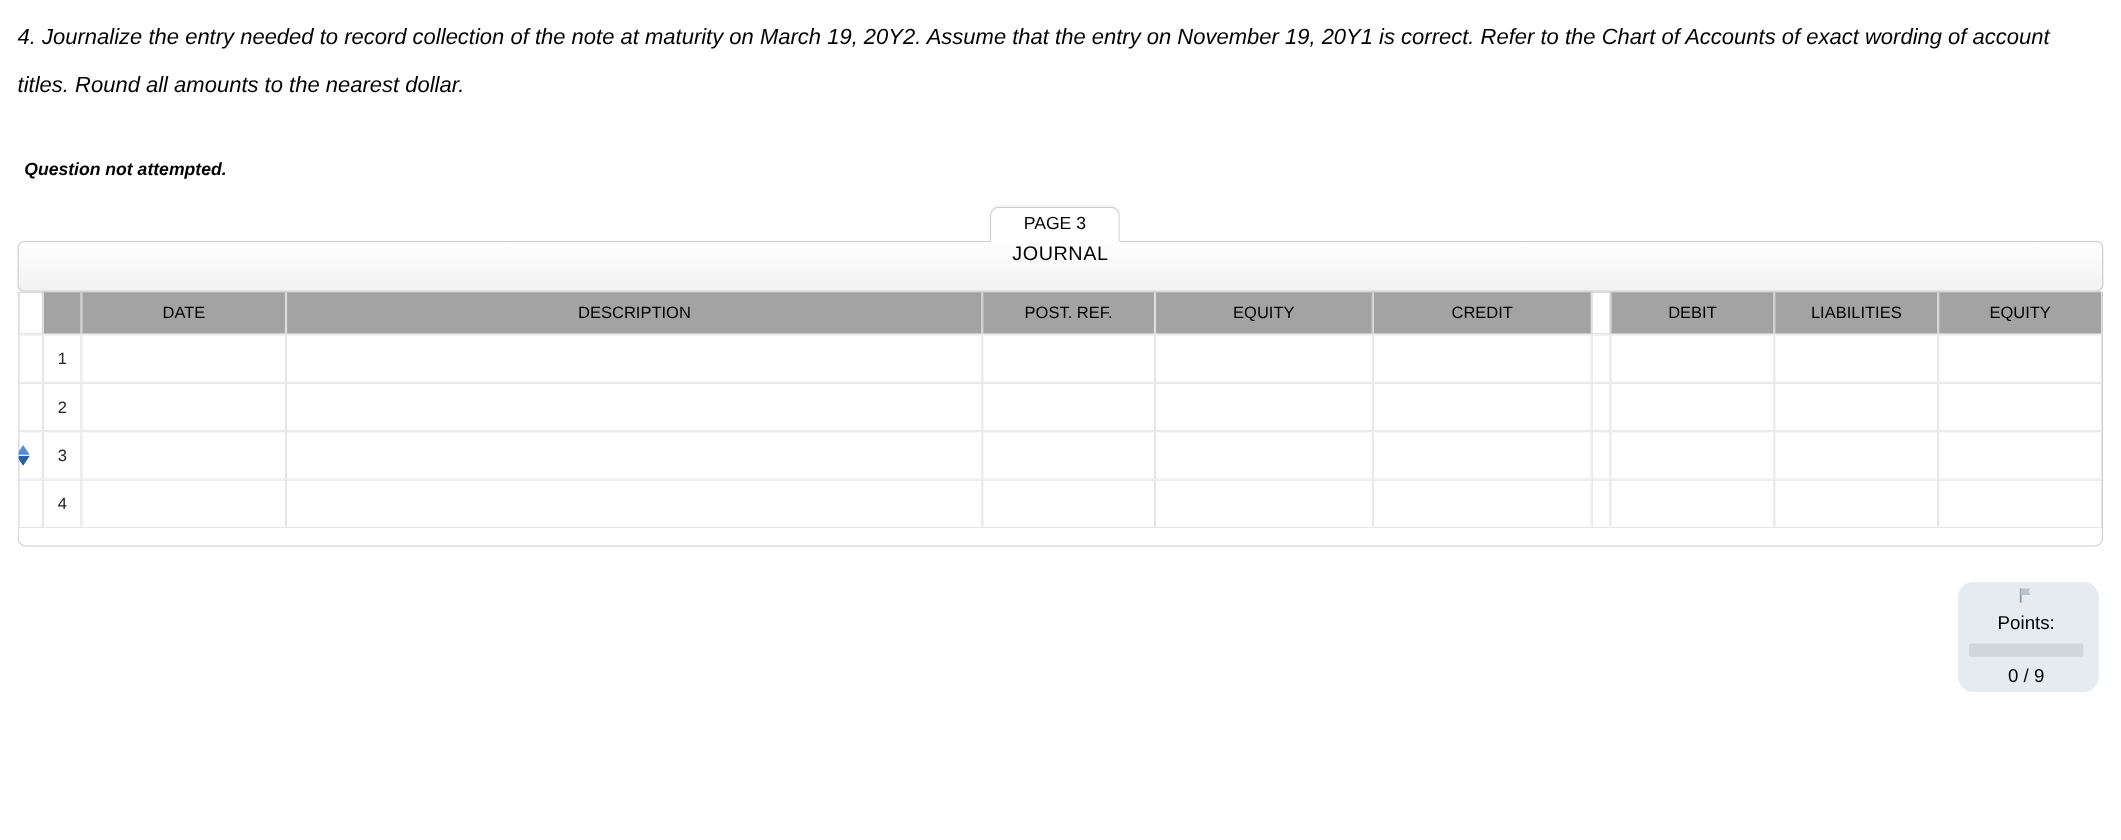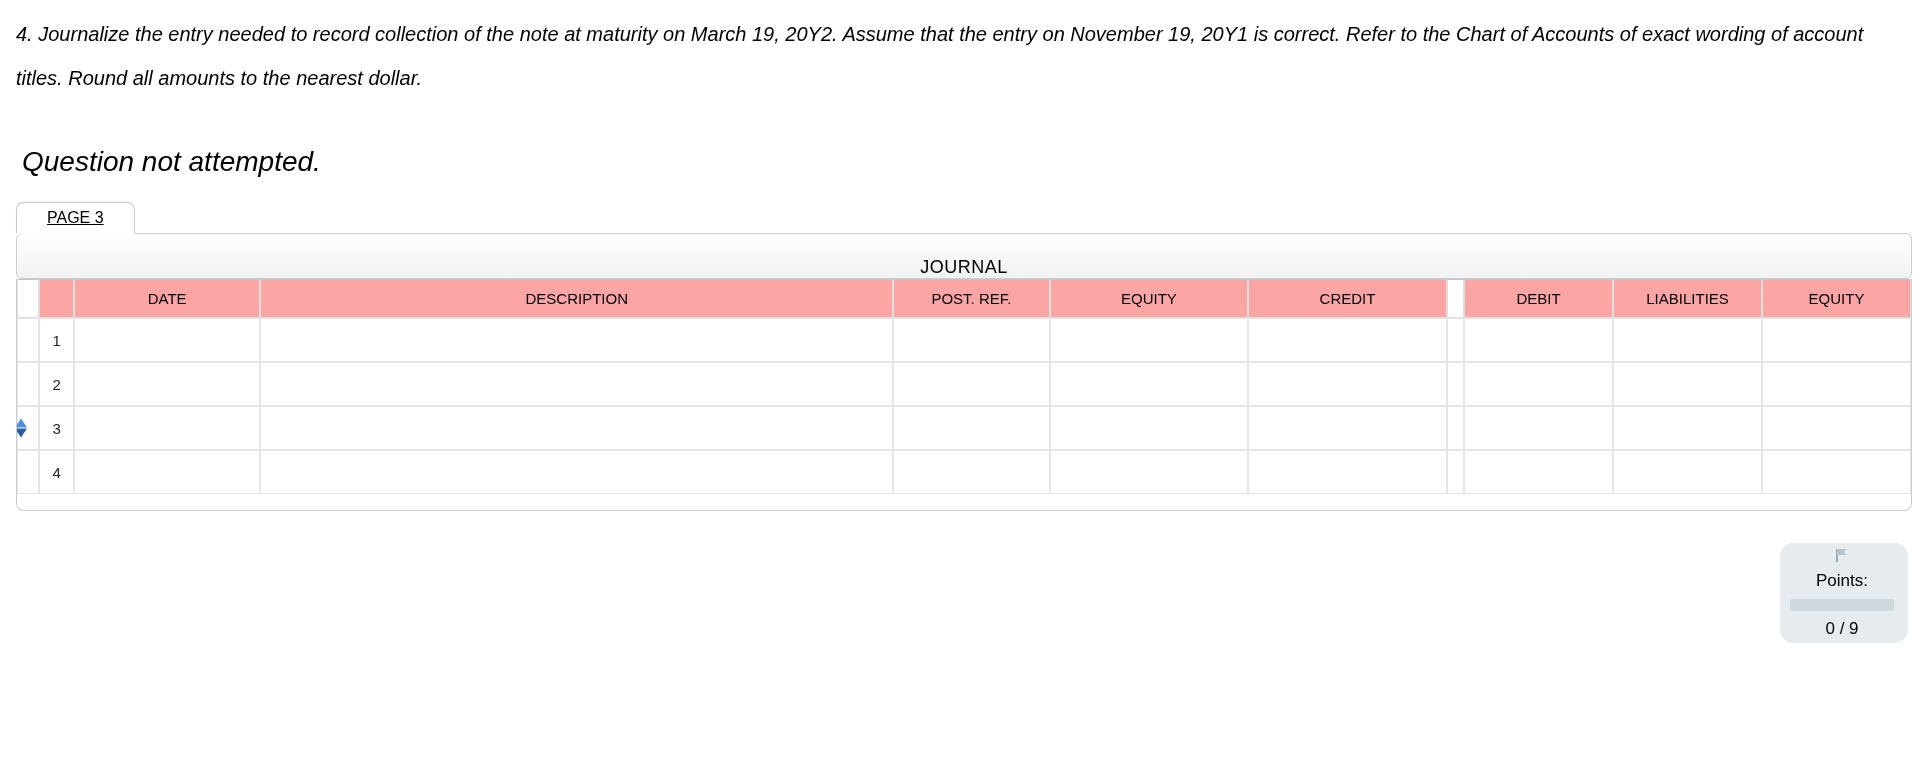--- a/index.html
+++ b/index.html
@@ -11,49 +11,48 @@
     color: #000;
   }
   .question-text {
     font-style: italic;
     font-size: 20px;
     line-height: 2.2;
     margin-bottom: 46px;
   }
   .status {
     font-style: italic;
-    font-weight: 400;
-    font-size: 28px;
+    font-weight: 700;
+    font-size: 16px;
     margin-bottom: 24px;
     padding-left: 6px;
   }
   .page-tab-row {
     display: flex;
-    justify-content: flex-start;
+    justify-content: center;
     margin-bottom: -1px;
     position: relative;
     z-index: 3;
-    text-decoration: underline;
   }
   .page-tab {
     border: 1px solid #ccc;
     border-bottom: 1px solid #fff;
     border-radius: 8px 8px 0 0;
     padding: 6px 30px;
     font-size: 16px;
     background: #fff;
     margin-right: 10px;
     box-shadow: 0 -1px 2px rgba(0,0,0,0.05);
   }
   .title-bar {
     border: 1px solid #ccc;
     border-radius: 6px;
     background: linear-gradient(#fefefe, #f2f2f2);
     display: flex;
-    align-items: flex-end;
+    align-items: flex-start;
     height: 46px;
     position: relative;
     z-index: 2;
     box-shadow: 0 1px 1px rgba(0,0,0,0.04);
   }
   .title-bar .journal-title {
     text-align: center;
     font-size: 18px;
     letter-spacing: 0.5px;
     flex: 1;
@@ -87,21 +86,21 @@
     padding-bottom: 16px;
     background: #fff;
   }
   table.journal {
     border-collapse: separate;
     border-spacing: 0;
     width: 100%;
     table-layout: fixed;
   }
   table.journal th {
-    background: #fca5a5;
+    background: #a3a3a3;
     font-weight: 400;
     font-size: 15px;
     padding: 10px 4px;
     border: 1px solid #ddd;
     border-top: 1px solid #ccc;
     text-align: center;
   }
   table.journal td {
     border: 1px solid #e6e6e6;
     height: 44px;

